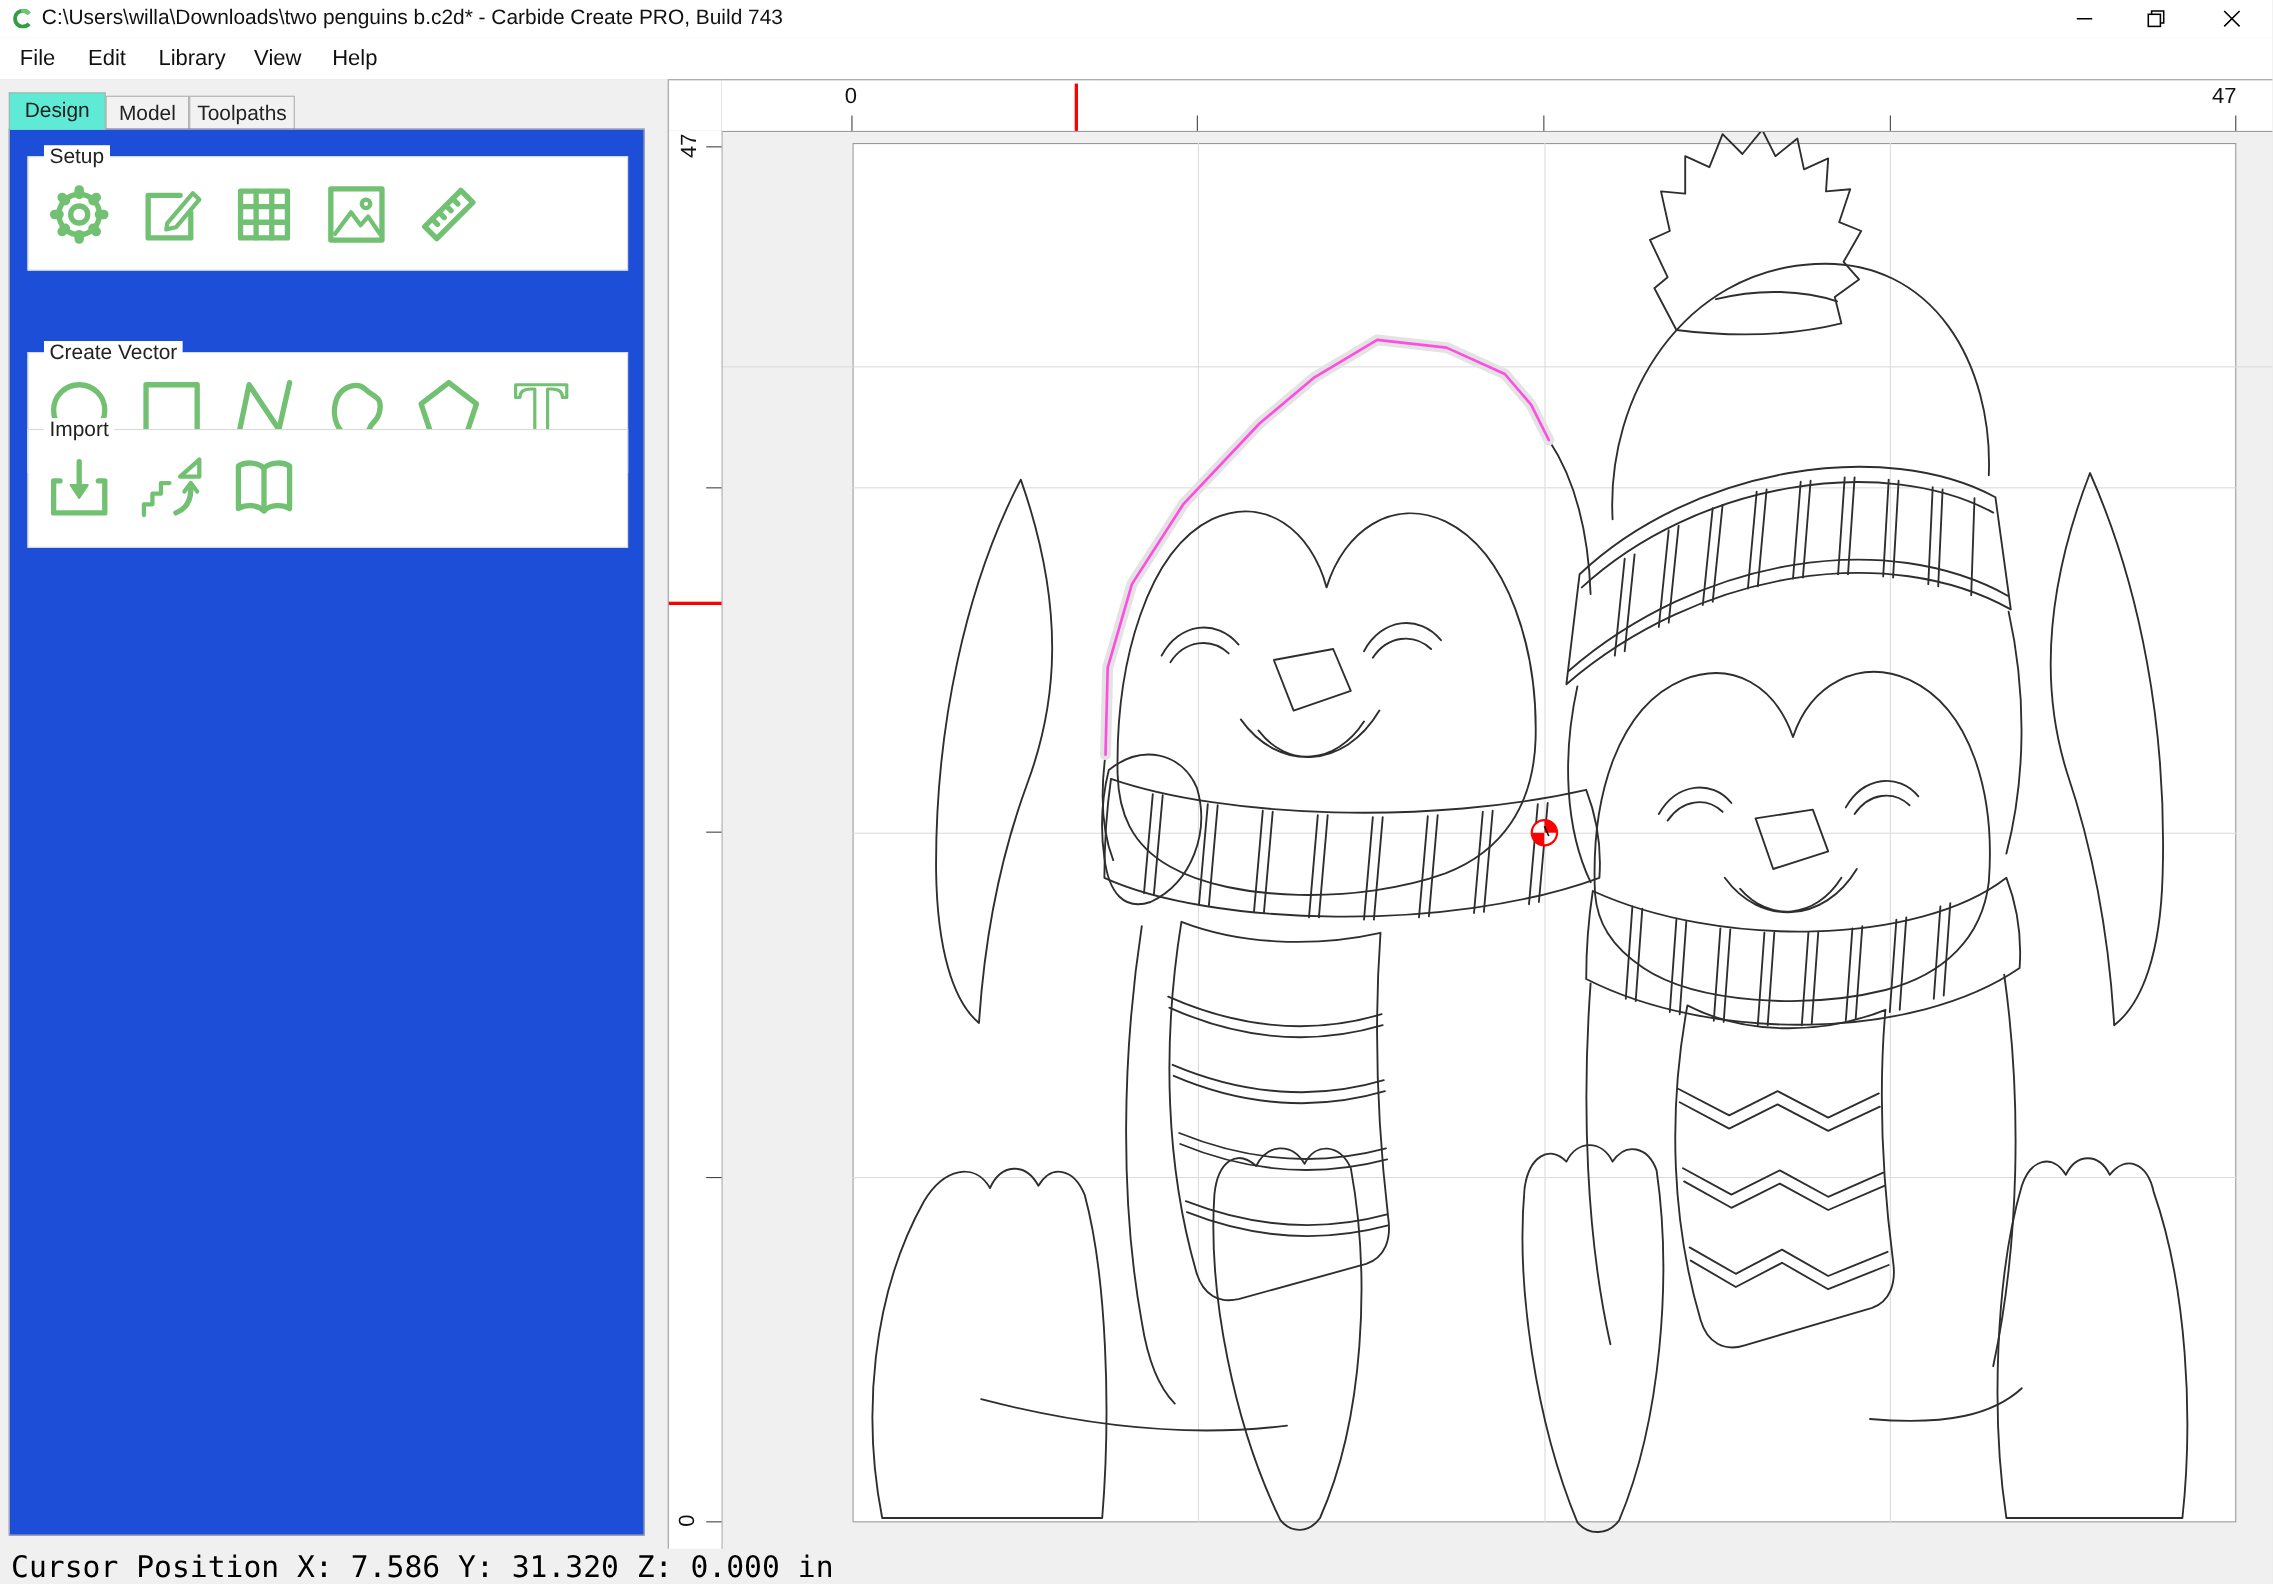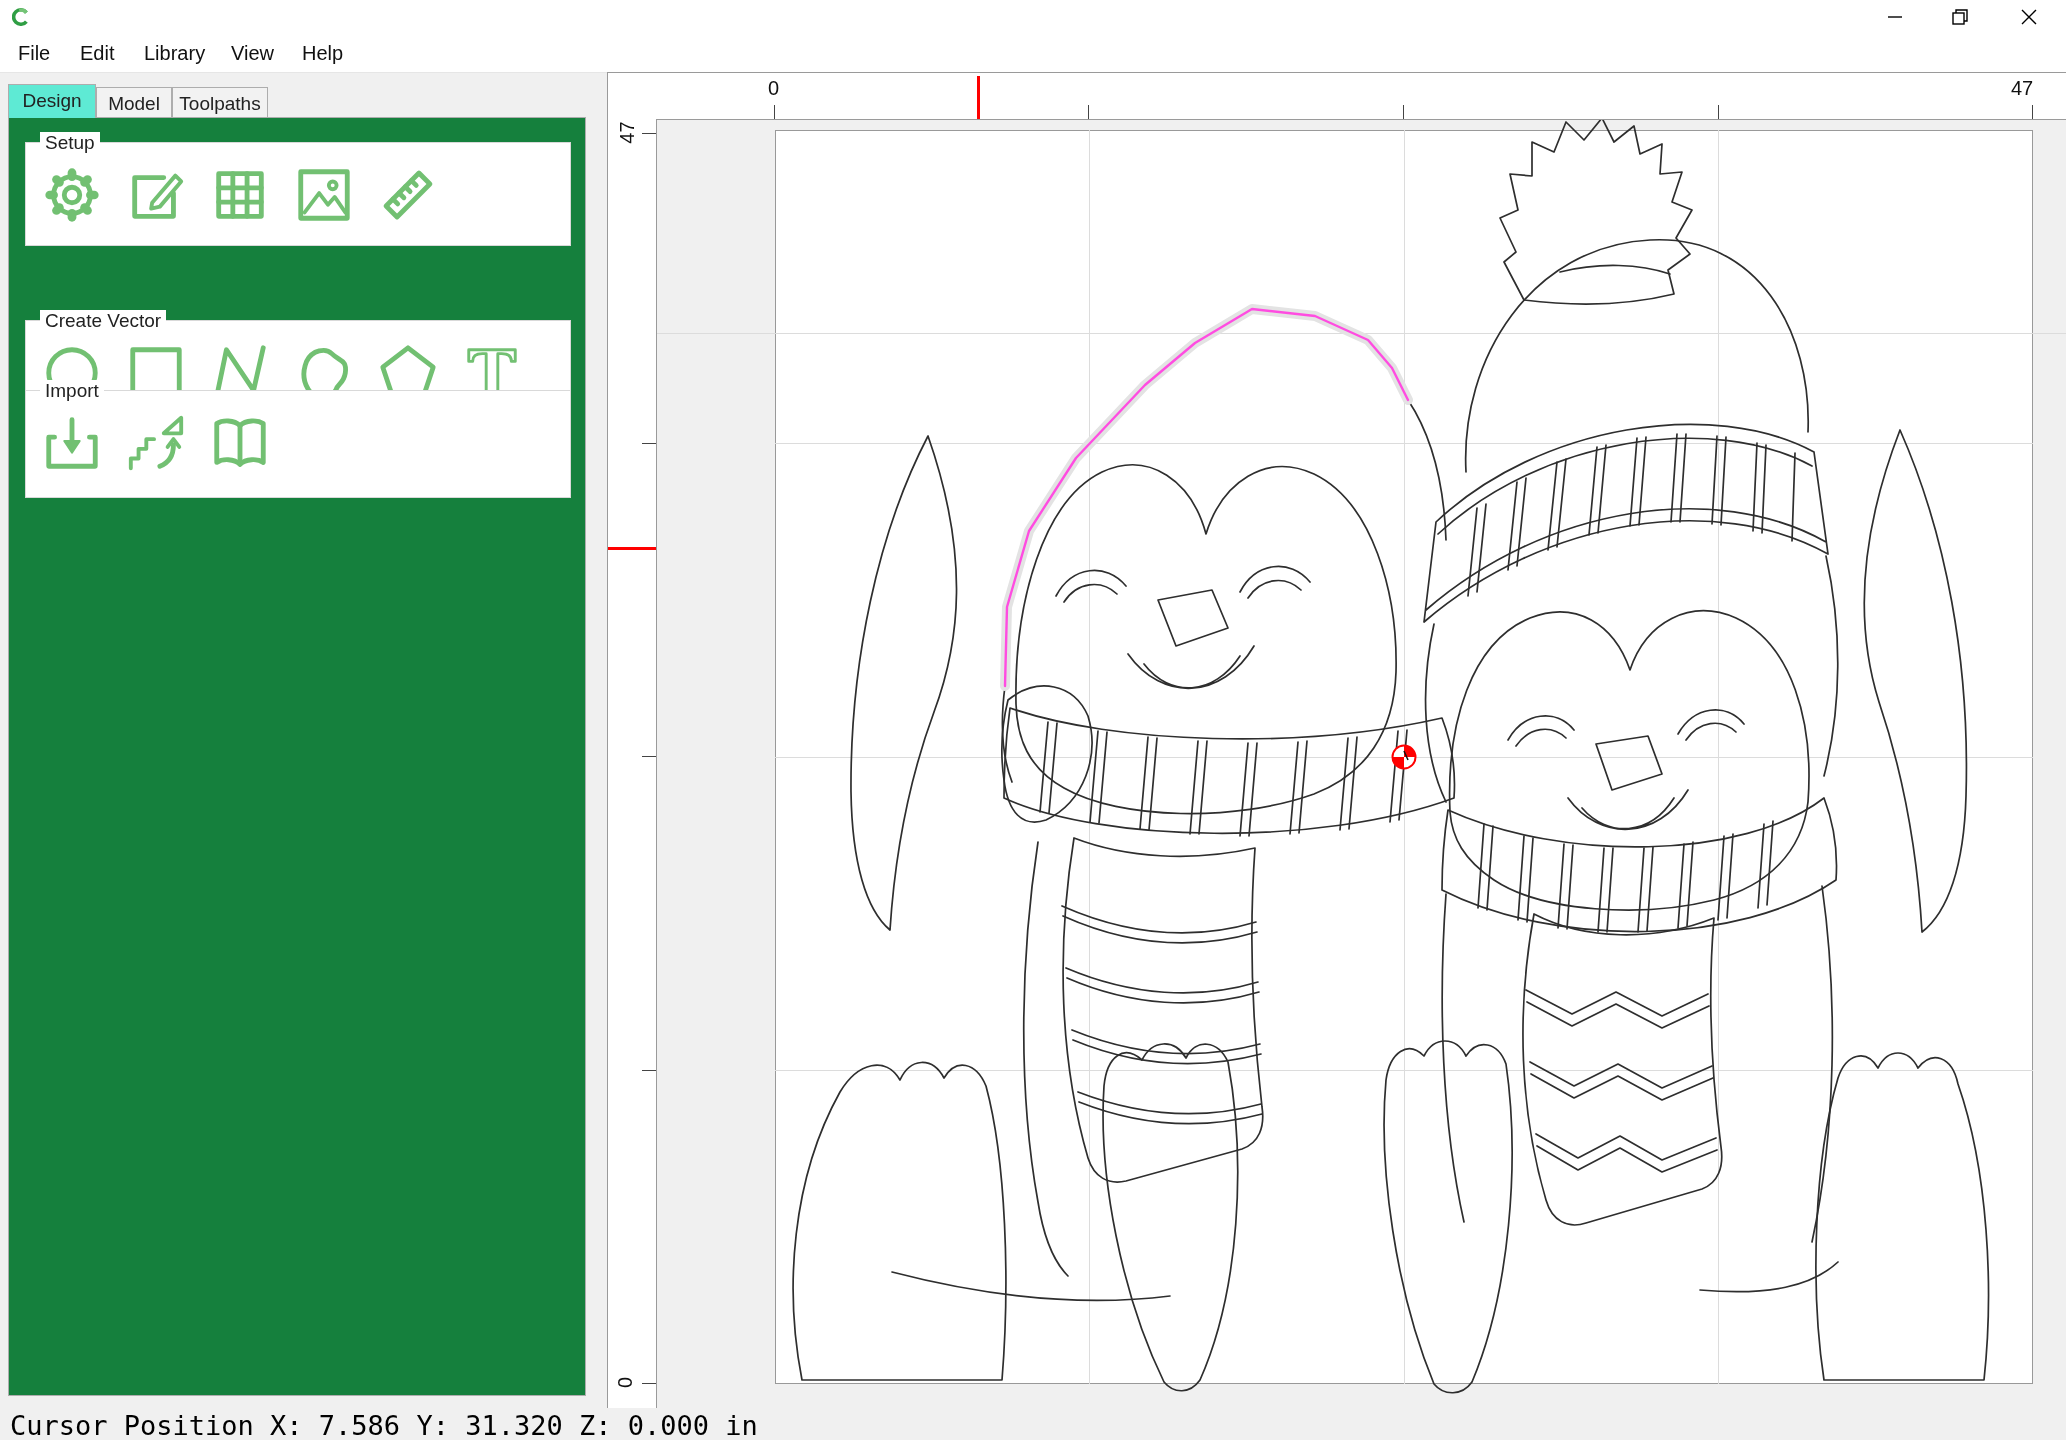--- a/index.html
+++ b/index.html
@@ -26,21 +26,21 @@
 
   
   .menubar{position:absolute;left:0;top:34px;width:2066px;height:38px;background:#ffffff;border-bottom:1px solid #e6e6e6;}
   .menu-item{position:absolute;top:6px;font-size:20px;color:#111;padding:2px 6px;cursor:default;}
 
   
   .tabstrip{position:absolute;left:8px;top:84px;height:34px;}
   .tab{position:absolute;box-sizing:border-box;font-size:19px;color:#222;text-align:center;
        border:1px solid var(--panel-border);background:#f2f2f2;padding-top:5px;}
   .tab.active{background:#5eead4;border-bottom:none;z-index:3;}
-  .panel-body{position:absolute;left:8px;top:117px;width:578px;height:1279px;background:#15803d;
+  .panel-body{position:absolute;left:8px;top:117px;width:578px;height:1279px;background:#1d4ed8;
               border:1px solid var(--panel-border);box-sizing:border-box;z-index:1;}
   .groupbox{position:absolute;left:16px;border:1px solid #d9d9d9;background:#ffffff;}
   .groupbox .gb-label{position:absolute;top:-11px;left:14px;background:#ffffff;padding:0 5px;font-size:19px;color:#222;}
   .toolrow{position:absolute;left:14px;top:22px;display:flex;gap:20px;}
   .tool{width:64px;height:64px;display:flex;align-items:center;justify-content:center;cursor:pointer;}
   .tool svg{stroke:var(--accent-green);fill:none;stroke-width:5;stroke-linecap:round;stroke-linejoin:round;}
 
   
   .corner-box{position:absolute;left:607px;top:72px;width:50px;height:48px;background:#fff;
               border:1px solid var(--chrome-border);box-sizing:border-box;}
@@ -76,20 +76,21 @@
 
 <div id="app">
 
   <div class="titlebar">
     <span class="logo">
       <svg width="18" height="18" viewBox="0 0 20 20">
         <path d="M16,5 A8 8 0 1 0 16,15" fill="none" stroke="#2f9e44" stroke-width="4"></path>
         <path d="M16,5 A8 8 0 0 0 8,2.5" fill="none" stroke="#74c476" stroke-width="4"></path>
       </svg>
     </span>
+    <span class="title">C:\Users\willa\Downloads\two penguins b.c2d* - Carbide Create PRO, Build 743</span>
     <span class="winbtn" id="btn-min">
       <svg width="20" height="20" viewBox="0 0 20 20">
           <line x1="3" y1="10" x2="17" y2="10" stroke="#000" stroke-width="1.4"></line>
         </svg>
     </span>
     <span class="winbtn" id="btn-restore">
       <svg width="20" height="20" viewBox="0 0 20 20">
         <rect x="3" y="6" width="11" height="11" fill="none" stroke="#000" stroke-width="1.4"></rect>
         <path d="M6,6 V3 H17 V14 H14" fill="none" stroke="#000" stroke-width="1.4"></path>
       </svg>

